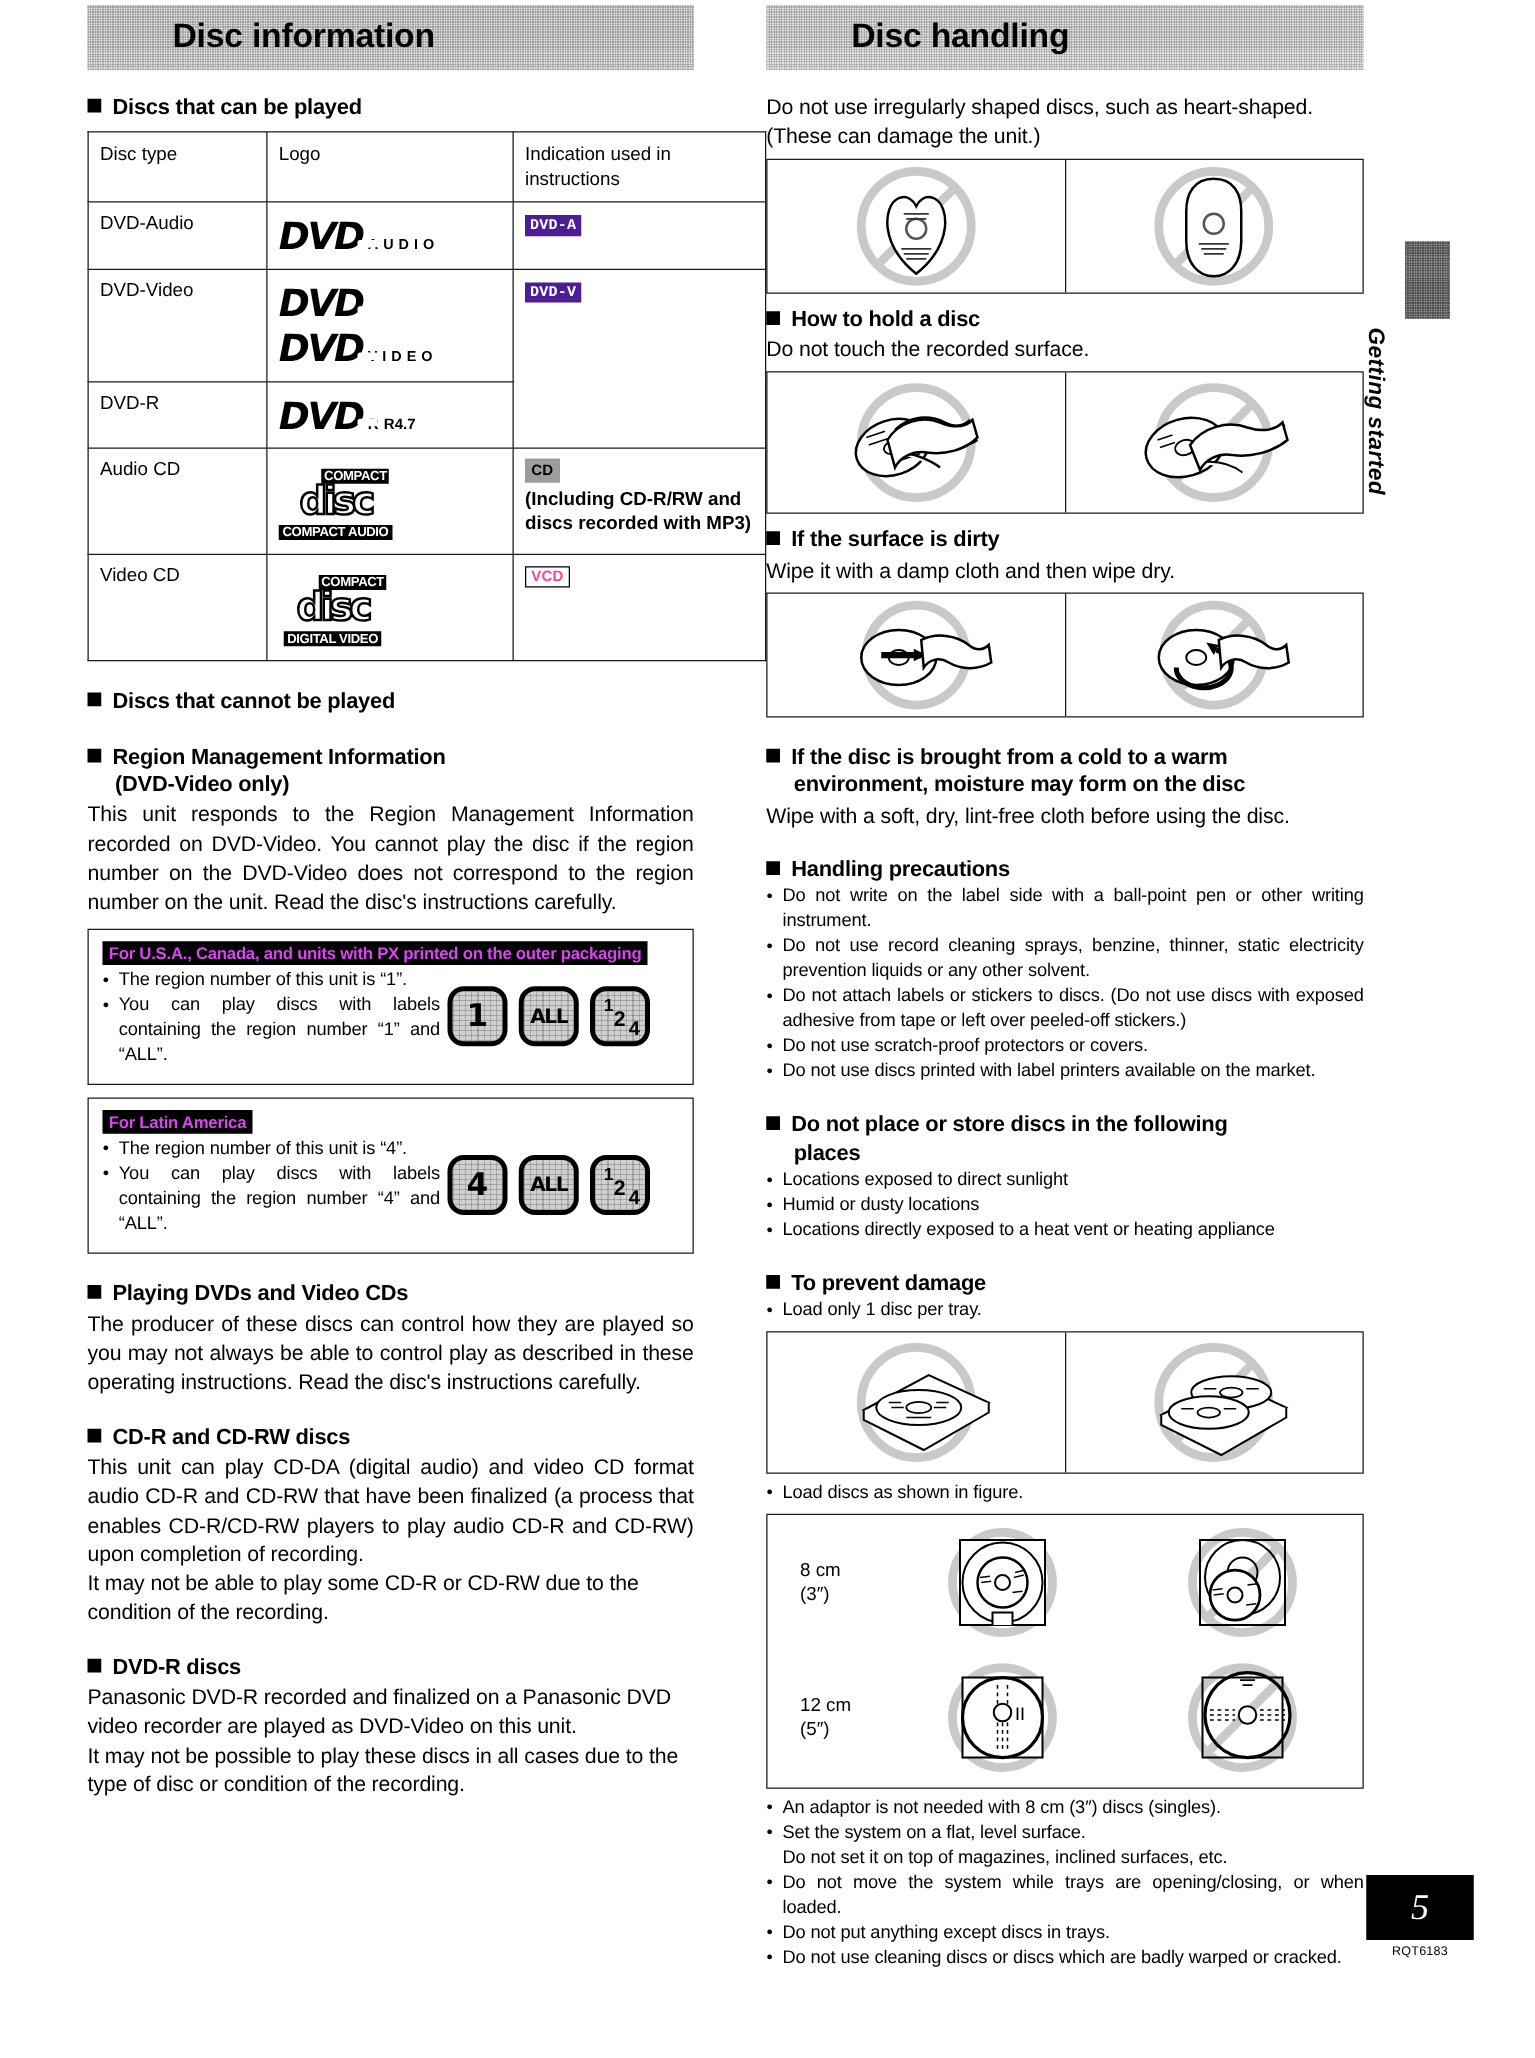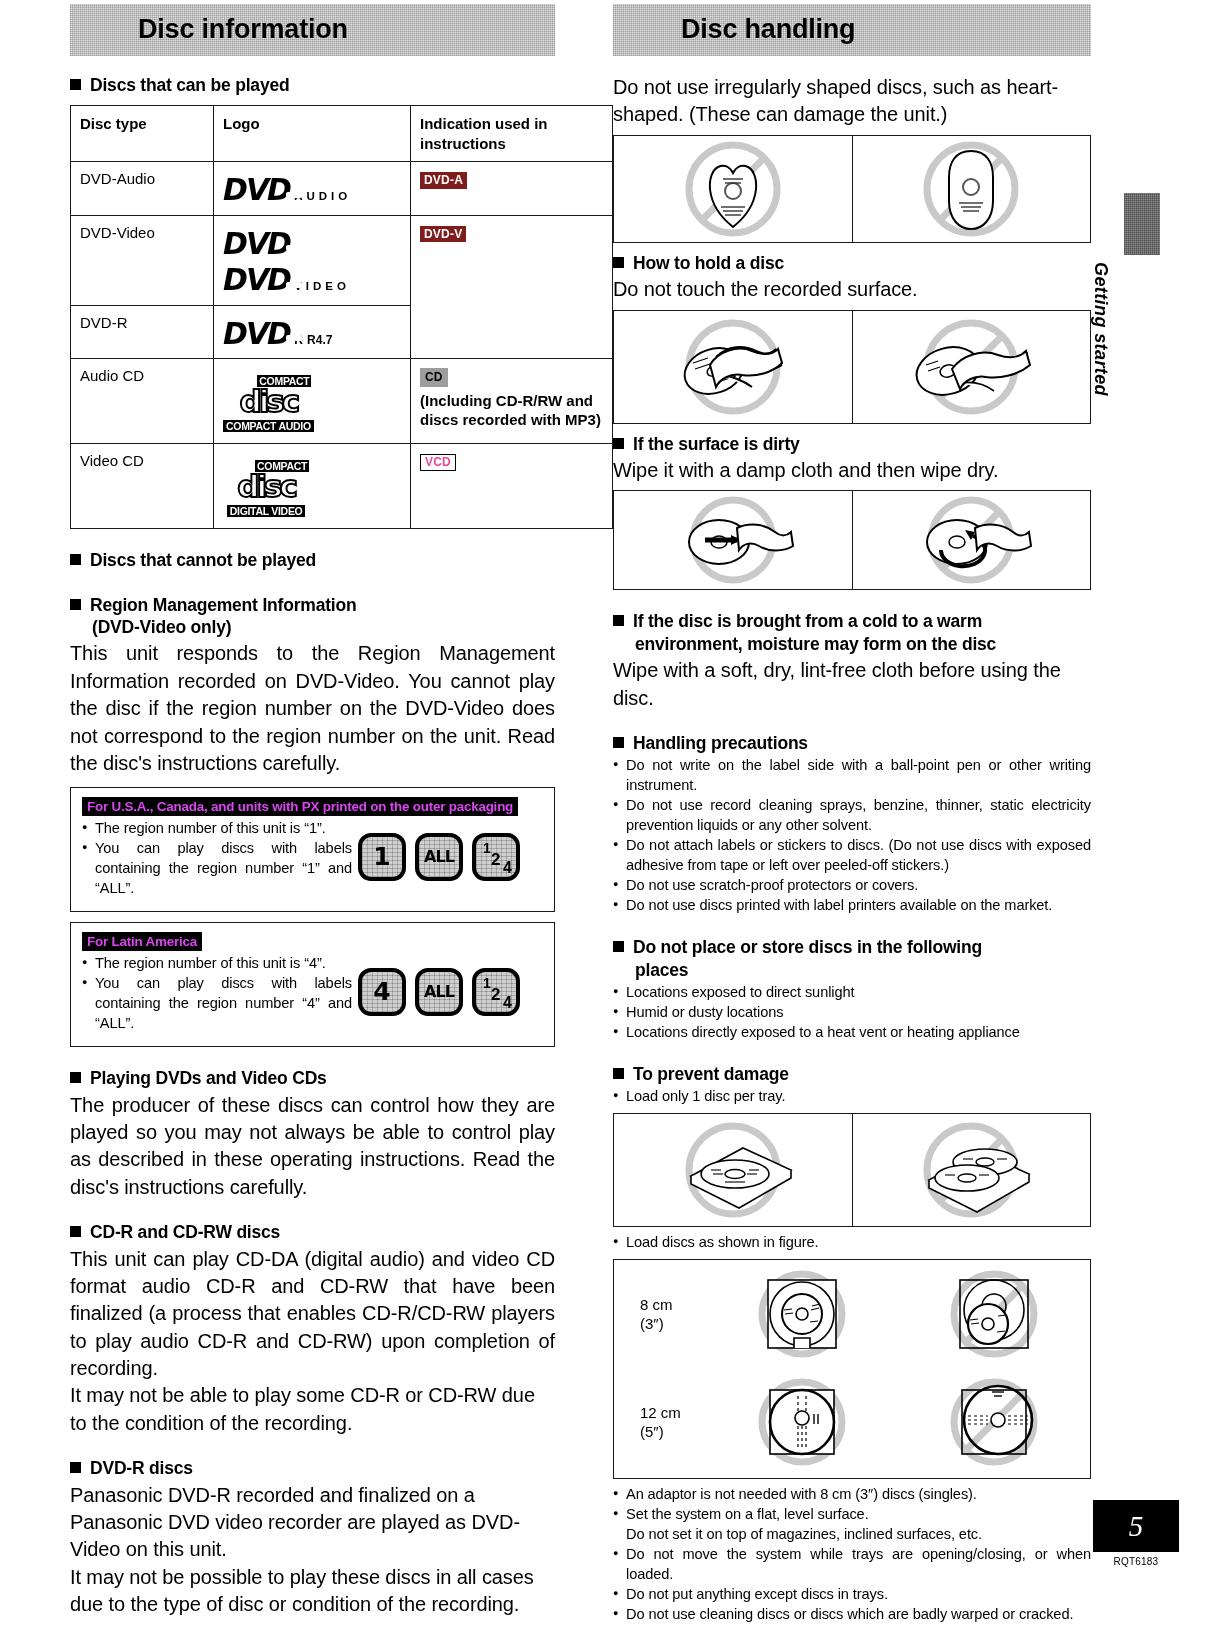--- a/index.html
+++ b/index.html
@@ -41,21 +41,21 @@
     letter-spacing:-0.2px;
   }
   .h2::before {
     content:""; position:absolute; left:0; top:5px;
     width:11px; height:11px; background:#000;
   }
   .h2.two-line { padding-left:20px; }
   .h2.two-line .l2 { display:block; padding-left:2px; }
 
   p.body {
-    font-size:20px; line-height:1.37; margin:0 0 0 0;
+    font-size:17px; line-height:1.37; margin:0 0 0 0;
     text-align:justify; letter-spacing:-0.1px;
   }
   p.body.nj { text-align:left; }
   .gap-s { height:9px; }
   .gap-m { height:20px; }
 
   ul.bl { list-style:none; margin:0; padding:0; }
   ul.bl > li {
     font-size:14.6px; line-height:1.37; position:relative;
     padding-left:13px; margin:0; text-align:justify; letter-spacing:-0.1px;
@@ -68,21 +68,21 @@
 
   
   table.disctab {
     border-collapse:collapse; width:485px; margin-top:9px;
     table-layout:fixed;
   }
   table.disctab td, table.disctab th {
     border:1.6px solid #1a1a1a; padding:8px 9px;
     font-size:15px; vertical-align:top; text-align:left; font-weight:normal;
   }
-  table.disctab th { font-weight:bold; line-height:1.3; }
+  table.disctab th { font-weight:normal; line-height:1.3; }
   .c1 { width:124px; }
   .c2 { width:178px; }
   .c3 { width:183px; }
   td.cell-type { font-weight:bold; font-size:15px; }
   td.logo { text-align:center; }
   td.dashed-bot { border-bottom:2px dashed #1a1a1a; }
 
   
   .dvdlogo { display:inline-block; text-align:center; line-height:1; margin:6px 0 2px; }
   .dvdlogo .word {
@@ -114,21 +114,21 @@
   .cdlogo .bot {
     font-size:10.5px; font-weight:bold; letter-spacing:-0.3px;
     background:#000; color:#fff; padding:0 3px; display:inline-block;
   }
 
   
   .tag {
     display:inline-block; font-size:12px; font-weight:bold; line-height:1.05;
     padding:2px 4px 2px 4px; letter-spacing:0.2px;
   }
-  .tag.black { background:#7f1d1d; color:#fff; }
+  .tag.black { background:#4c1d95; color:#fff;font-family:Liberation Mono, monospace; }
   .tag.gray  { background:#9d9d9d; color:#000; border:1px solid #9d9d9d; }
   .tag.outline { background:#fff; color:#ec4899; border:1.5px solid #000; padding:1px 4px; }
   .tagnote { font-size:15px; font-weight:bold; line-height:1.3; margin-top:4px; }
 
   
   .regionbox {
     border:1.8px solid #1a1a1a; padding:9px 11px 12px 11px;
     position:relative; margin-top:10px; min-height:78px;
   }
   .regionbox .label {

